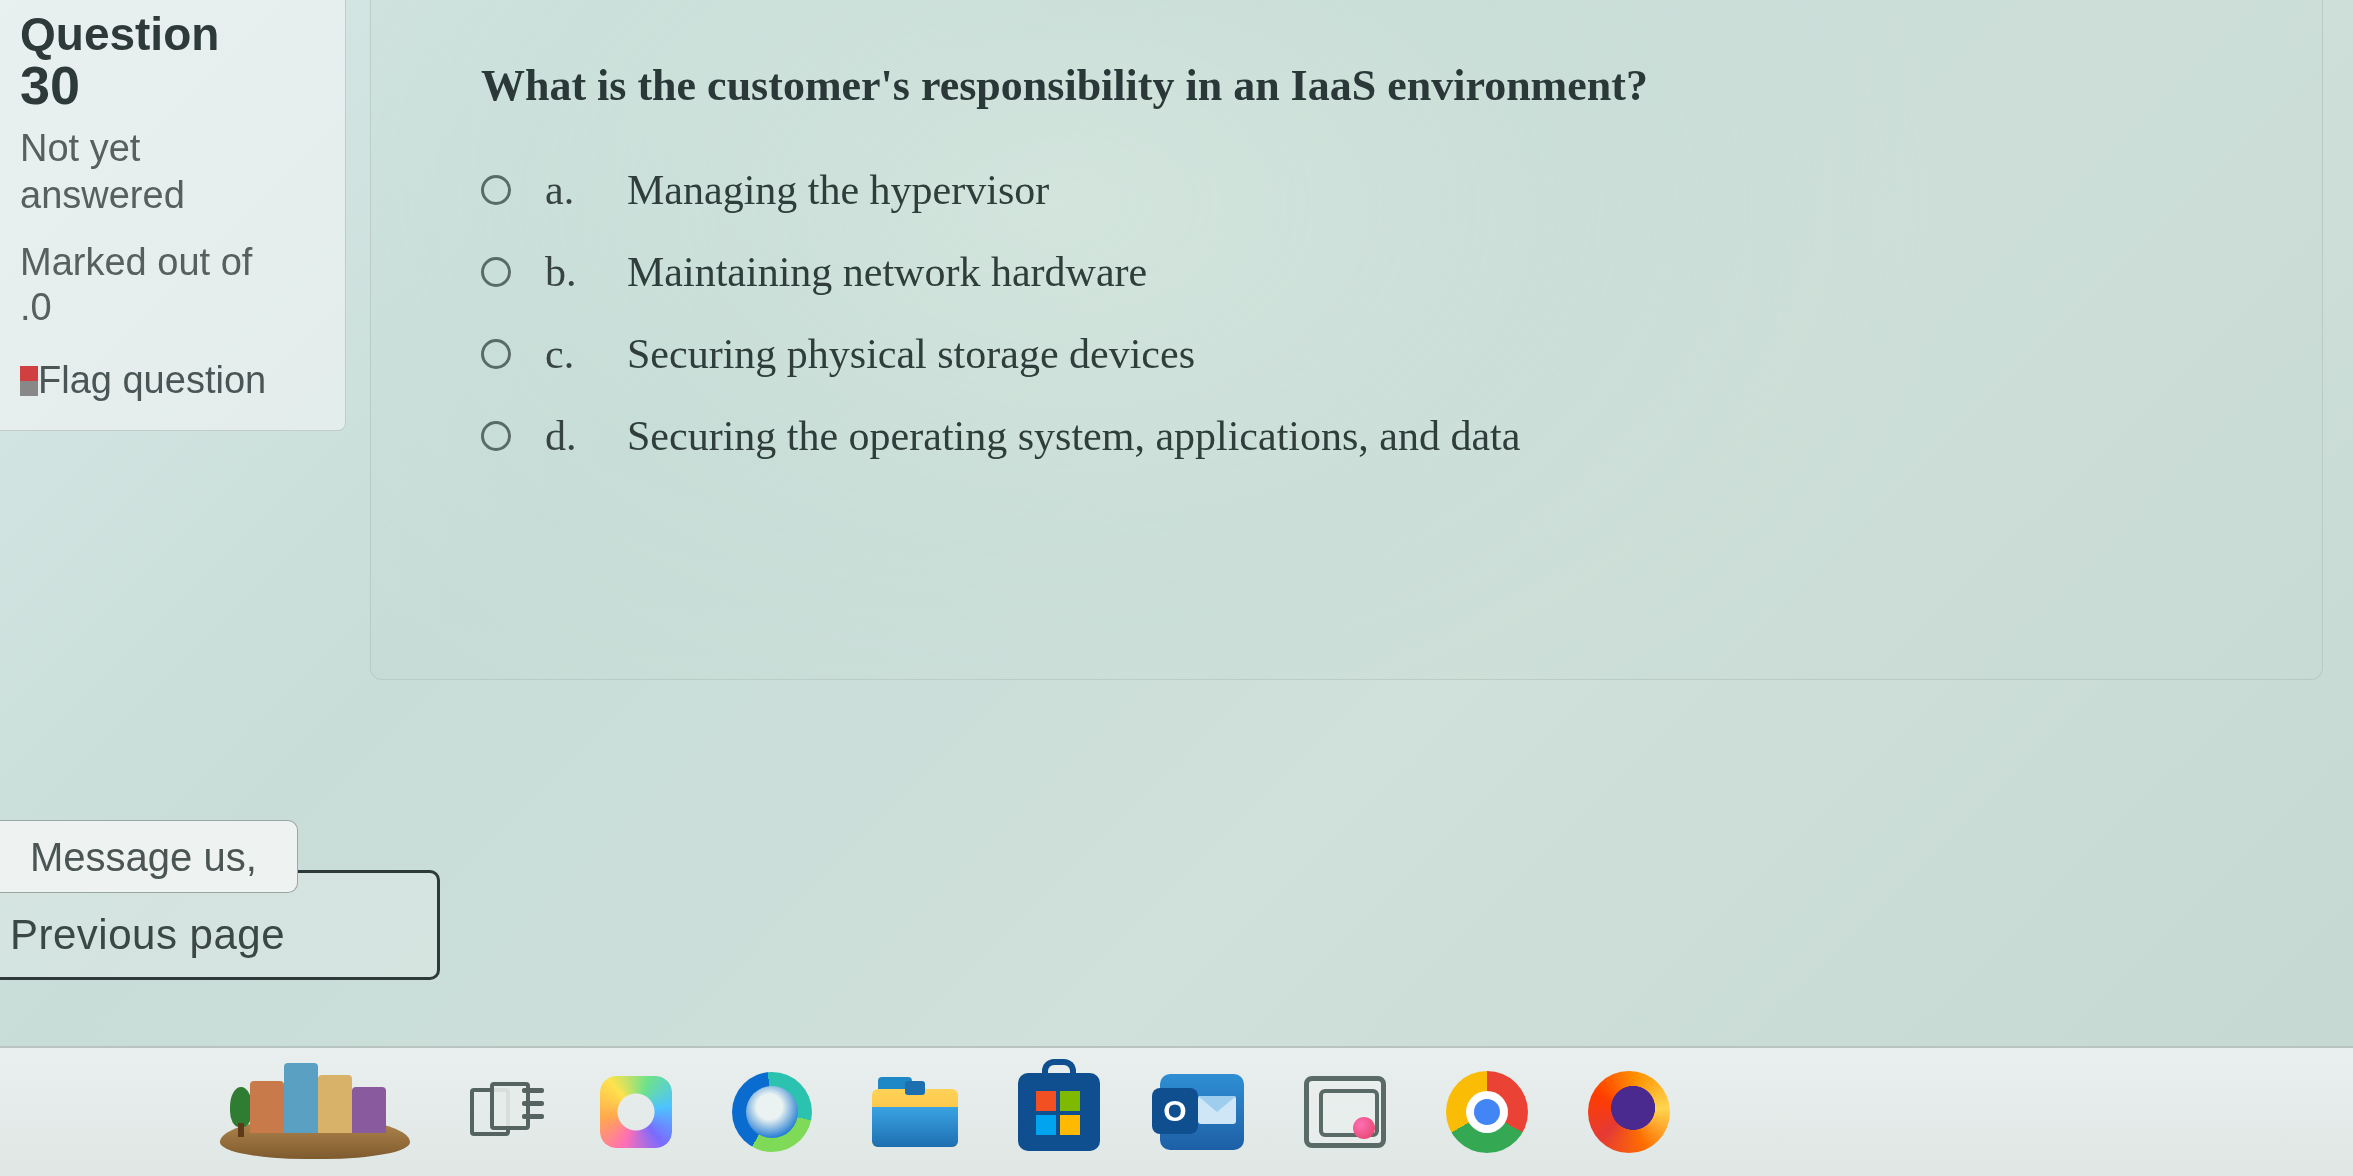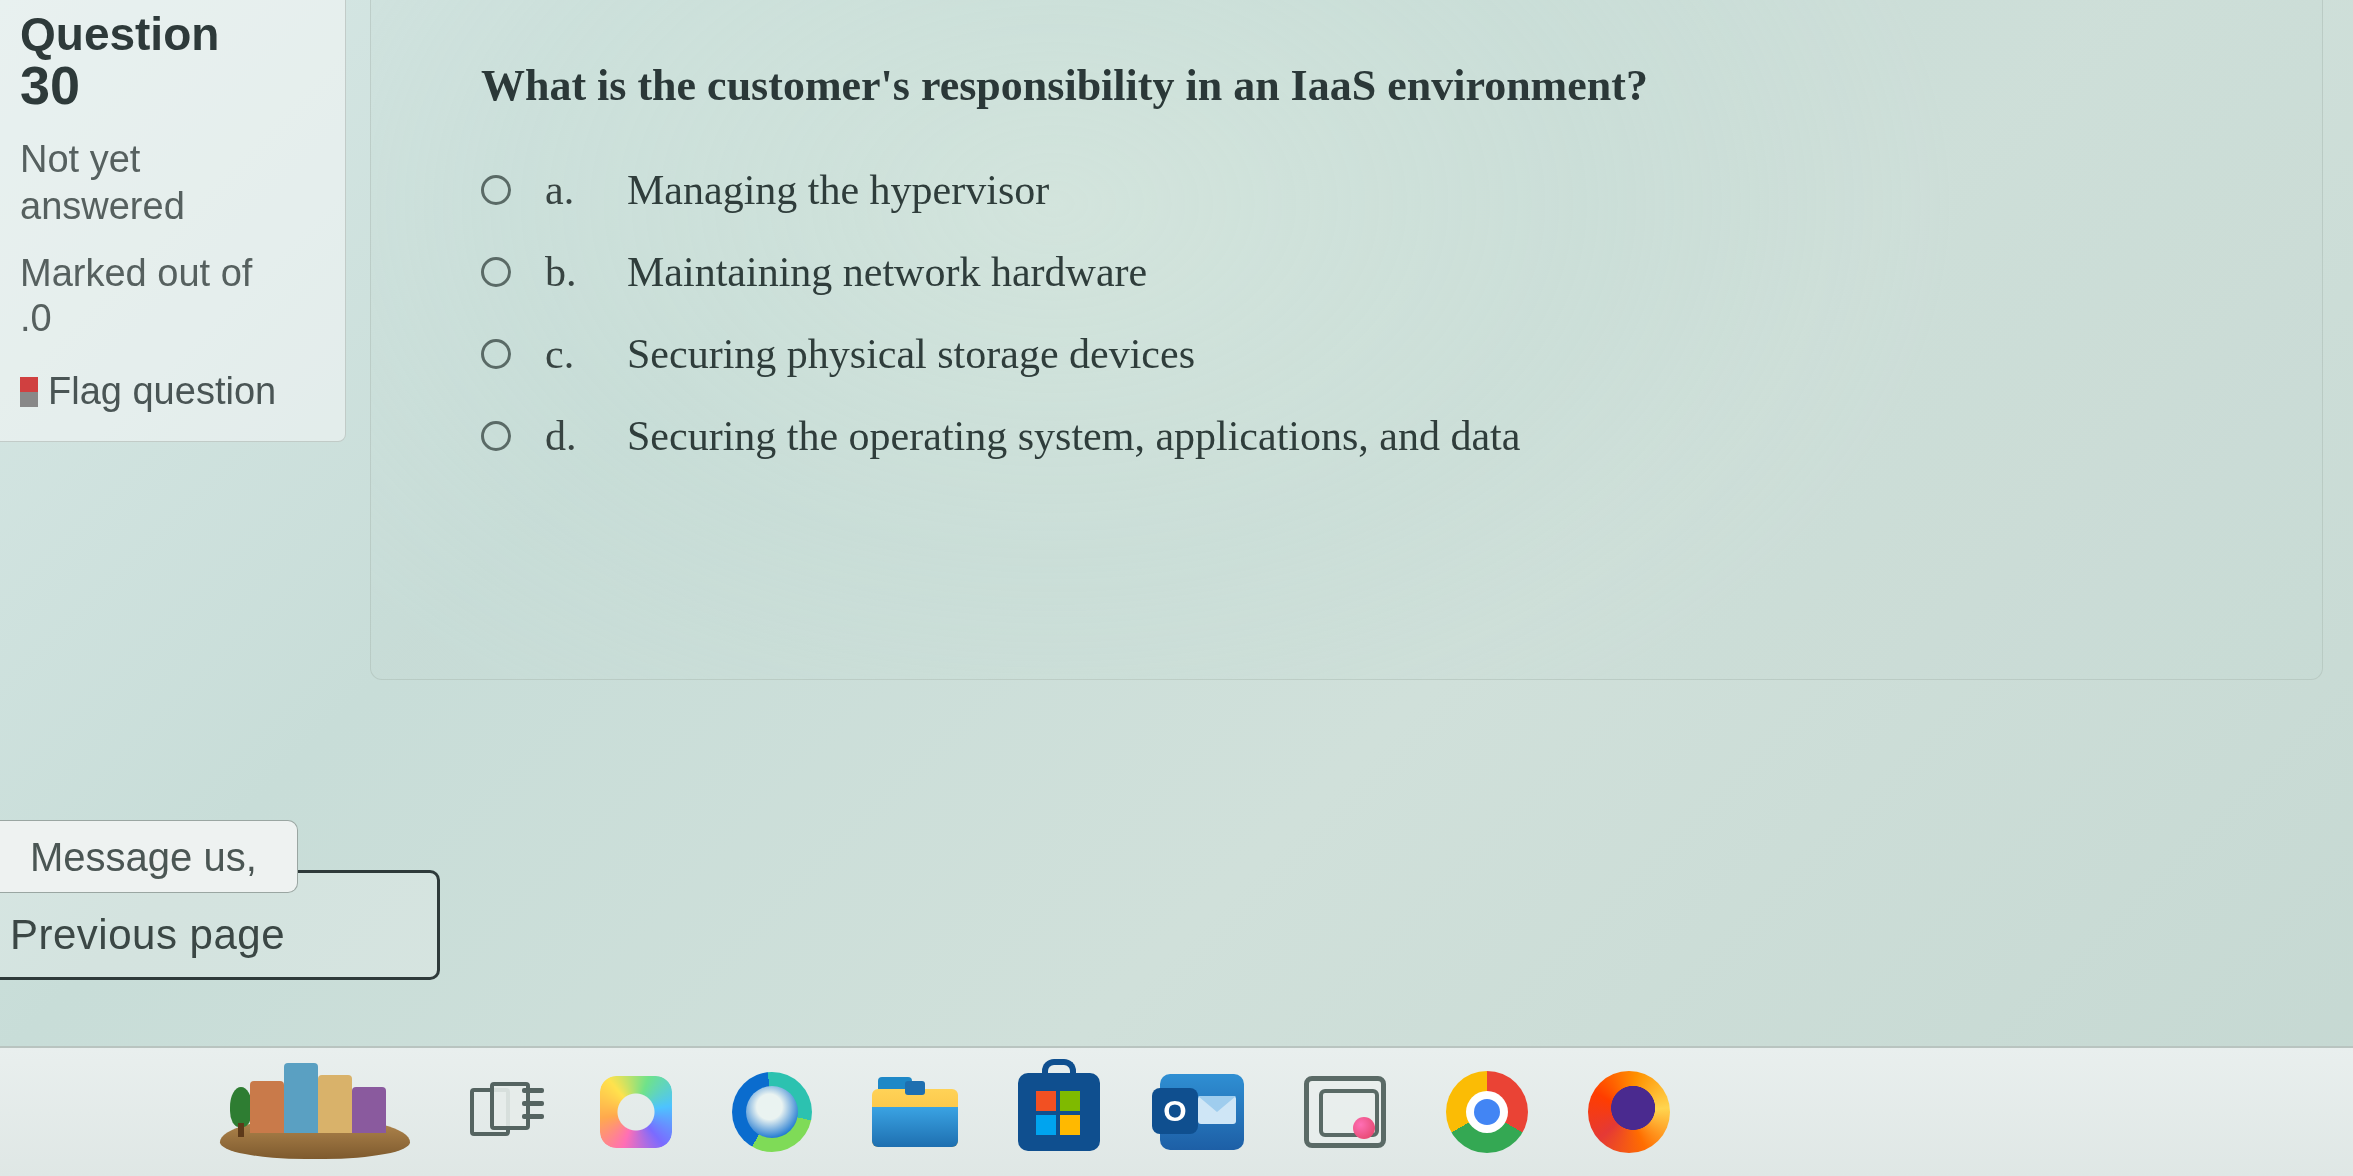--- a/index.html
+++ b/index.html
@@ -20,25 +20,25 @@
     background: rgba(245,248,248,0.55);
     border: 1px solid rgba(170,180,175,0.6);
     border-left: none;
     border-top: none;
     border-radius: 0 0 8px 0;
     padding: 10px 20px 28px 20px;
     color: #3f4a4a;
   }
   .question-nav .q-label { font-size: 46px; font-weight: 700; color: #2e3a3a; line-height: 1.05; }
   .question-nav .q-num   { font-size: 54px; font-weight: 700; color: #2e3a3a; margin-top: -4px; }
-  .question-nav .status1 { font-size: 38px; color: #56605f; margin-top: 22px; }
+  .question-nav .status1 { font-size: 38px; color: #56605f; margin-top: 11px; }
   .question-nav .status2 { font-size: 38px; color: #56605f; margin-top: 4px; }
   .question-nav .marked  { font-size: 38px; color: #56605f; margin-top: 24px; }
   .question-nav .marked2 { font-size: 38px; color: #56605f; margin-top: 2px; }
-  .question-nav .flagrow { display:flex; align-items:center; gap:10px; margin-top: 30px; }
+  .question-nav .flagrow { display:flex; align-items:center; margin-top: 30px; }
   .question-nav .flag-icon {
     width: 18px; height: 30px;
     background: linear-gradient(#d04040 50%, #888 50%);
     display:inline-block;
   }
   .question-nav .flagtx  { font-size: 38px; color: #4a5555; }
 
   .question-body {
     flex: 1;
     margin: 0 30px 0 24px;

